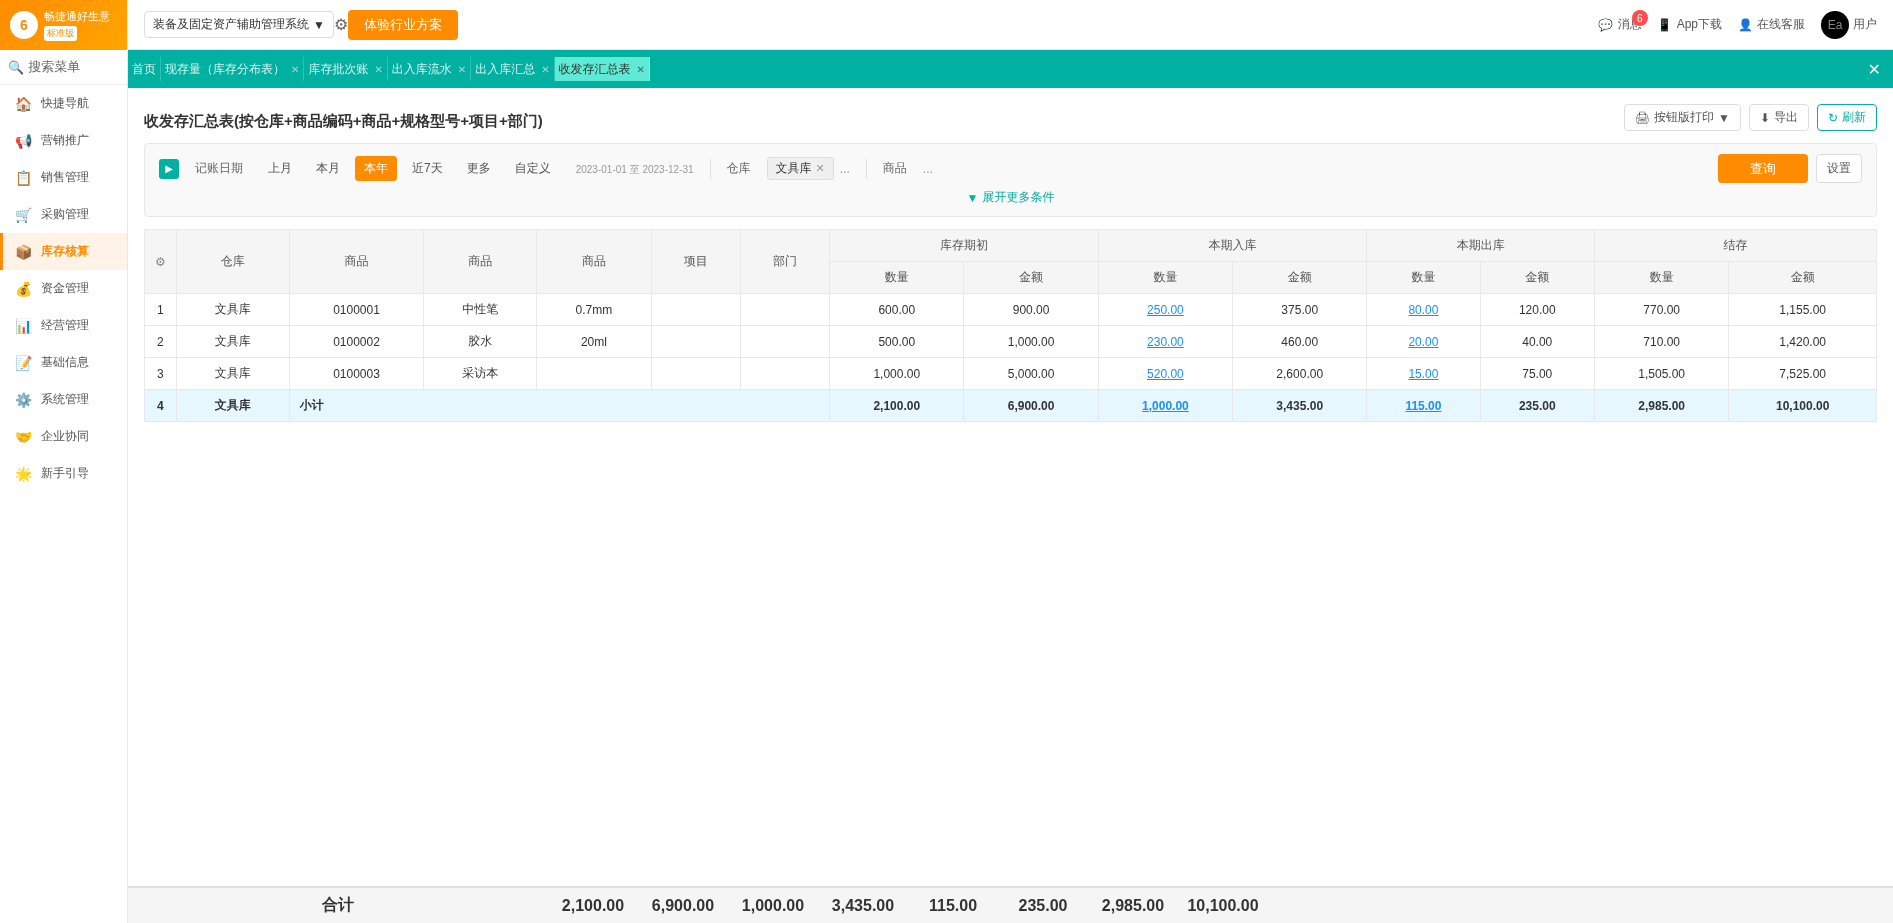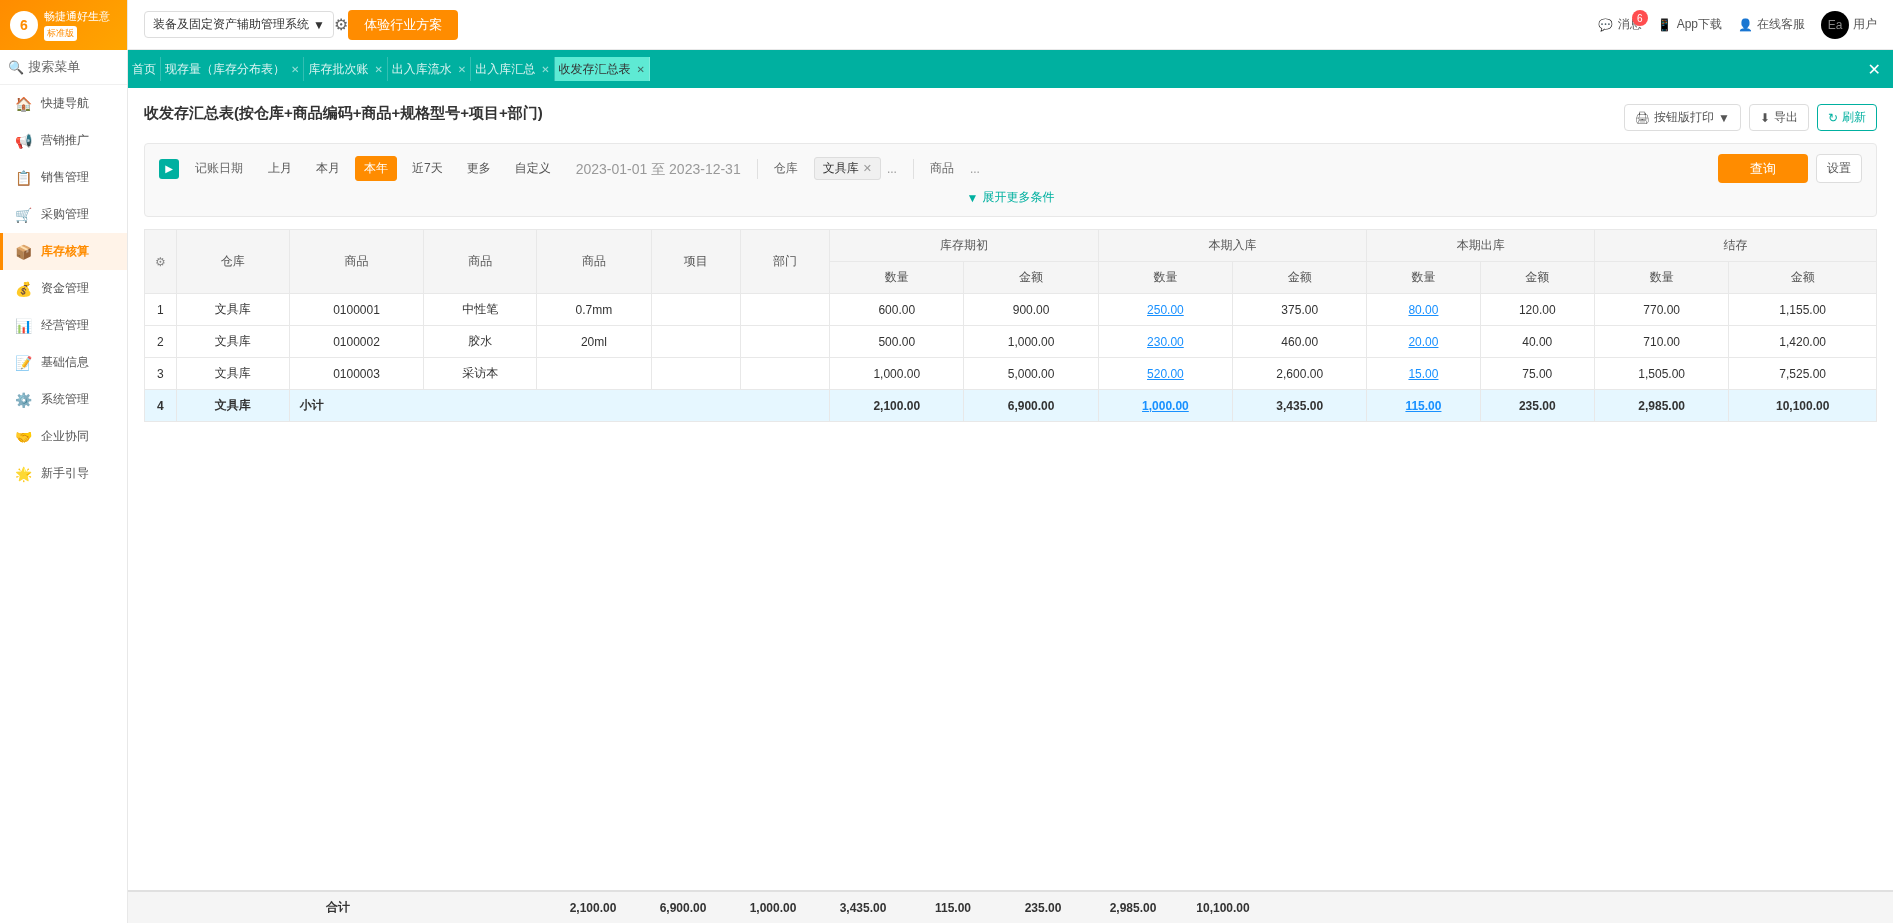--- a/index.html
+++ b/index.html
@@ -39,34 +39,34 @@
     .tab { display: flex; align-items: center; gap: 6px; padding: 0 4px; height: 24px; cursor: pointer; font-size: 12px; color: rgba(255,255,255,0.85); white-space: nowrap; border-right: 1px solid rgba(255,255,255,0.2); }
     .tab.active { background: #5eead4; color: #333; font-weight: 500; }
     .tab .close-btn { font-size: 10px; opacity: 0.7; }
     .tabs-close { margin-left: auto; padding: 0 12px; color: #fff; cursor: pointer; font-size: 16px; }
 
     
     .page-content { flex: 1; overflow-y: auto; background: #f5f5f5; padding: 0; }
     .page-inner { background: #fff; margin: 0; padding: 16px; min-height: 100%; }
 
     
-    .page-title-bar { display: flex; align-items: flex-start; justify-content: space-between; margin-bottom: 12px; }
+    .page-title-bar { display: flex; align-items: flex-end; justify-content: space-between; margin-bottom: 12px; }
     .page-title { font-size: 15px; font-weight: bold; color: #333; }
     .page-actions { display: flex; align-items: center; gap: 8px; }
     .action-btn { display: flex; align-items: center; gap: 4px; padding: 4px 10px; border: 1px solid #ddd; border-radius: 4px; cursor: pointer; font-size: 12px; color: #555; background: #fff; }
     .action-btn.refresh { color: #00b0a0; border-color: #00b0a0; }
 
     
     .filter-bar { background: #f9f9f9; border: 1px solid #e8e8e8; border-radius: 4px; padding: 10px 14px; margin-bottom: 12px; }
     .filter-row { display: flex; align-items: center; gap: 16px; }
     .filter-label { font-size: 12px; color: #666; white-space: nowrap; }
     .date-filters { display: flex; align-items: center; gap: 6px; }
     .date-btn { padding: 3px 8px; border-radius: 3px; cursor: pointer; font-size: 12px; color: #555; border: 1px solid transparent; }
     .date-btn.active { background: #ff8c00; color: #fff; border-color: #ff8c00; }
-    .date-range { font-size: 14px; color: #999; margin-top: 2px; }
+    .date-range { font-size: 10px; color: #999; margin-top: 2px; }
     .filter-separator { width: 1px; height: 20px; background: #e0e0e0; }
     .warehouse-filter { display: flex; align-items: center; gap: 6px; }
     .filter-tag { display: flex; align-items: center; gap: 4px; background: #f0f0f0; border: 1px solid #ddd; border-radius: 3px; padding: 2px 8px; font-size: 12px; }
     .filter-tag .remove { cursor: pointer; color: #999; font-size: 11px; }
     .filter-more { color: #999; font-size: 12px; cursor: pointer; }
     .query-btn { background: #ff8c00; color: #fff; border: none; padding: 5px 32px; border-radius: 4px; cursor: pointer; font-size: 13px; }
     .settings-filter-btn { background: #fff; color: #555; border: 1px solid #ddd; padding: 5px 10px; border-radius: 4px; cursor: pointer; font-size: 12px; }
     .expand-btn { display: flex; align-items: center; gap: 4px; color: #00b0a0; cursor: pointer; font-size: 12px; justify-content: center; margin-top: 6px; }
 
     
@@ -368,21 +368,21 @@
               <td>235.00</td>
               <td>2,985.00</td>
               <td>10,100.00</td>
             </tr>
           </tfoot>
         </table>
 
       </div>
     </div>
 
-    <div class="bottom-bar" style="display:flex; align-items:center; background:#f5f5f5; border-top:2px solid #e0e0e0; padding: 7px 0; font-size:12px; font-weight:bold; flex-shrink:0;">
+    <div class="bottom-bar" style="display:flex; align-items:center; background:#f5f5f5; border-top:2px solid #e0e0e0; padding: 7px 0; font-size:16px; font-weight:bold; flex-shrink:0;">
       <div style="width:420px; text-align:center;">合计</div>
       <div style="display:flex; flex:1;">
         <div style="width:90px; text-align:center;">2,100.00</div>
         <div style="width:90px; text-align:center;">6,900.00</div>
         <div style="width:90px; text-align:center;">1,000.00</div>
         <div style="width:90px; text-align:center;">3,435.00</div>
         <div style="width:90px; text-align:center;">115.00</div>
         <div style="width:90px; text-align:center;">235.00</div>
         <div style="width:90px; text-align:center;">2,985.00</div>
         <div style="width:90px; text-align:center;">10,100.00</div>

